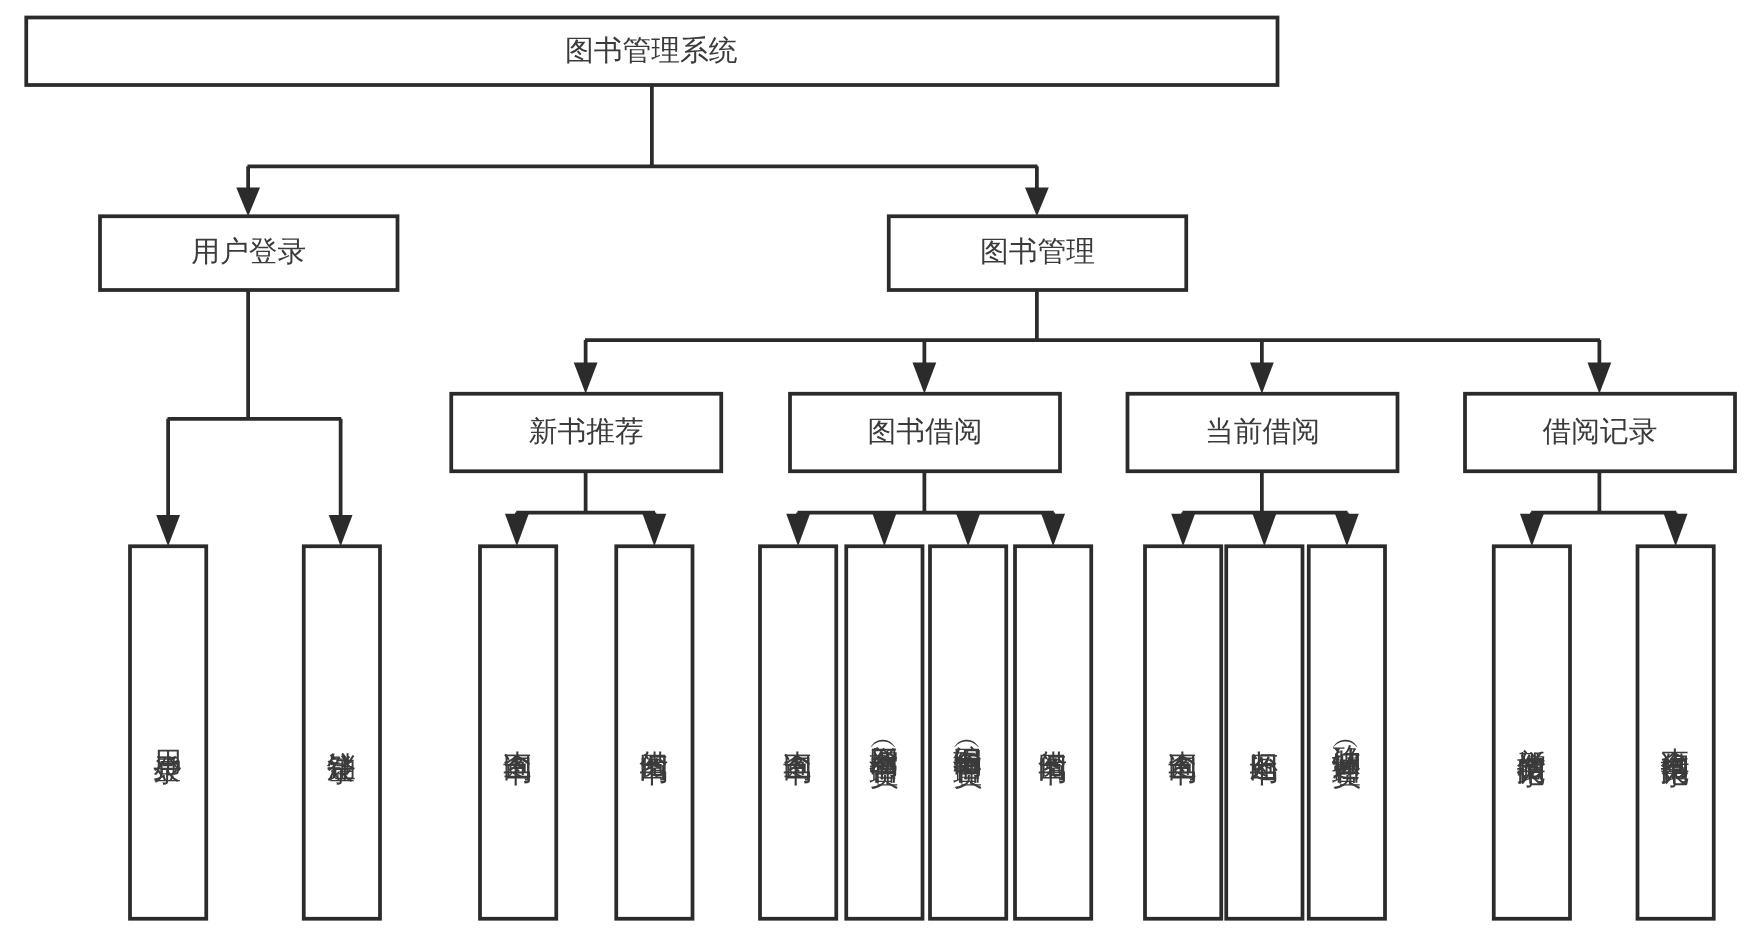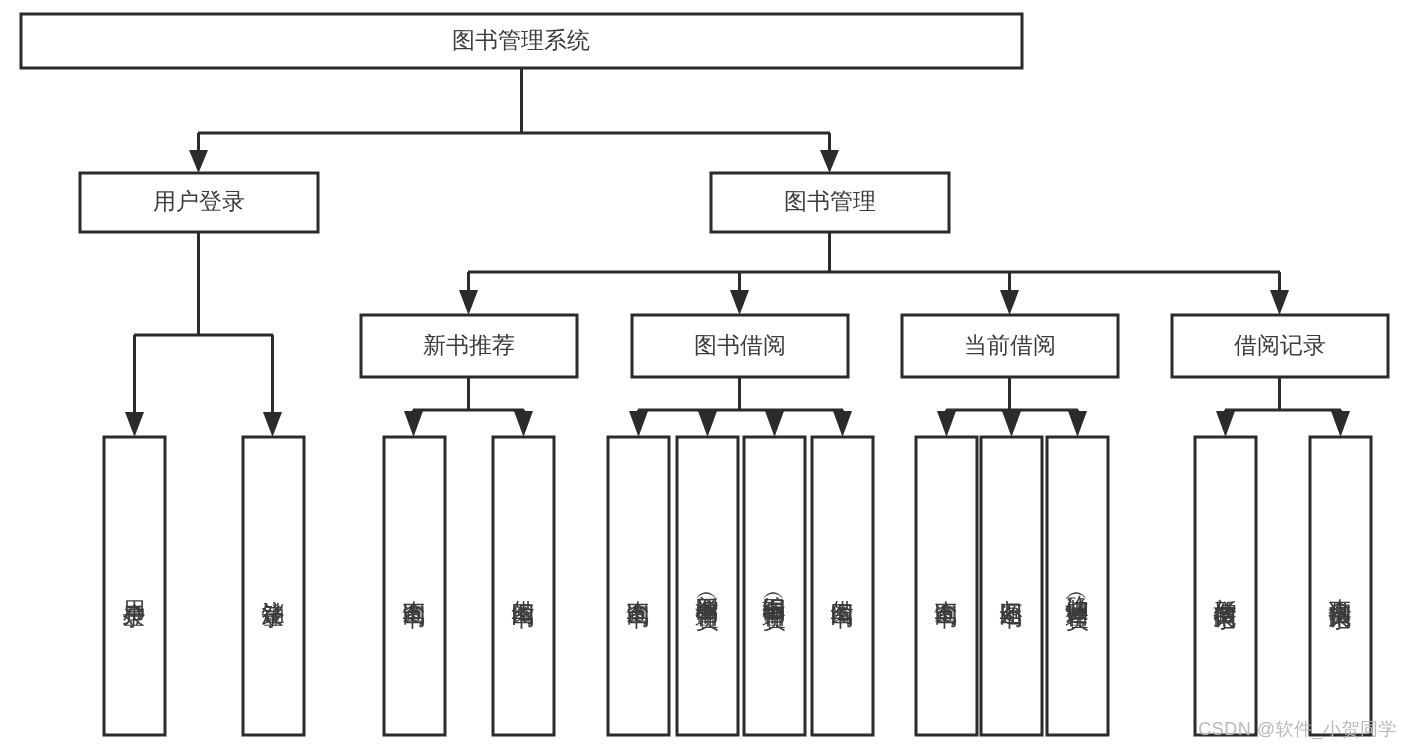--- a/index.html
+++ b/index.html
@@ -193,15 +193,14 @@
   <div class="node-label-v" style="left:744px; top:437px; width:61px; height:298px;">编辑图书（管理员）</div>
   <div class="node-label-v" style="left:812px; top:437px; width:61px; height:298px;">借阅图书</div>
 
   <div class="node-label-v" style="left:916px; top:437px; width:61px; height:298px;">查询图书</div>
   <div class="node-label-v" style="left:981px; top:437px; width:61px; height:298px;">归还图书</div>
   <div class="node-label-v" style="left:1047px; top:437px; width:61px; height:298px;">确认归还（管理员）</div>
 
   <div class="node-label-v" style="left:1195px; top:437px; width:61px; height:298px;">新增借阅记录</div>
   <div class="node-label-v" style="left:1310px; top:437px; width:61px; height:298px;">查询借阅记录</div>
 
-  <div class="watermark">CSDN @软件_小贺同学</div>
 
 </div>
 
 </body></html>

